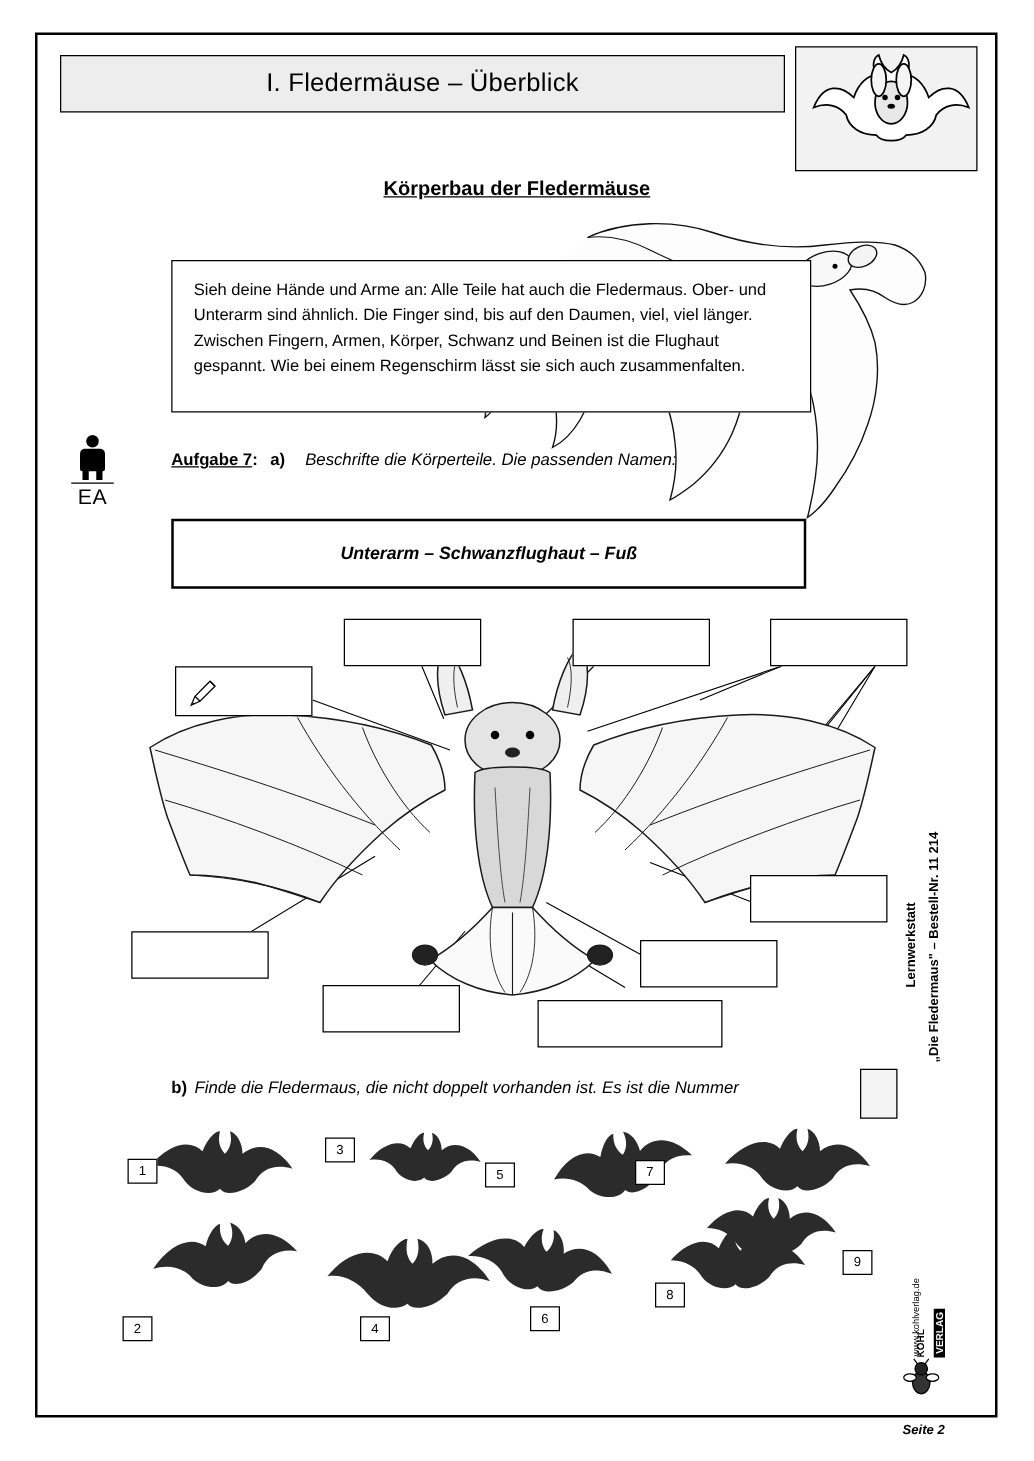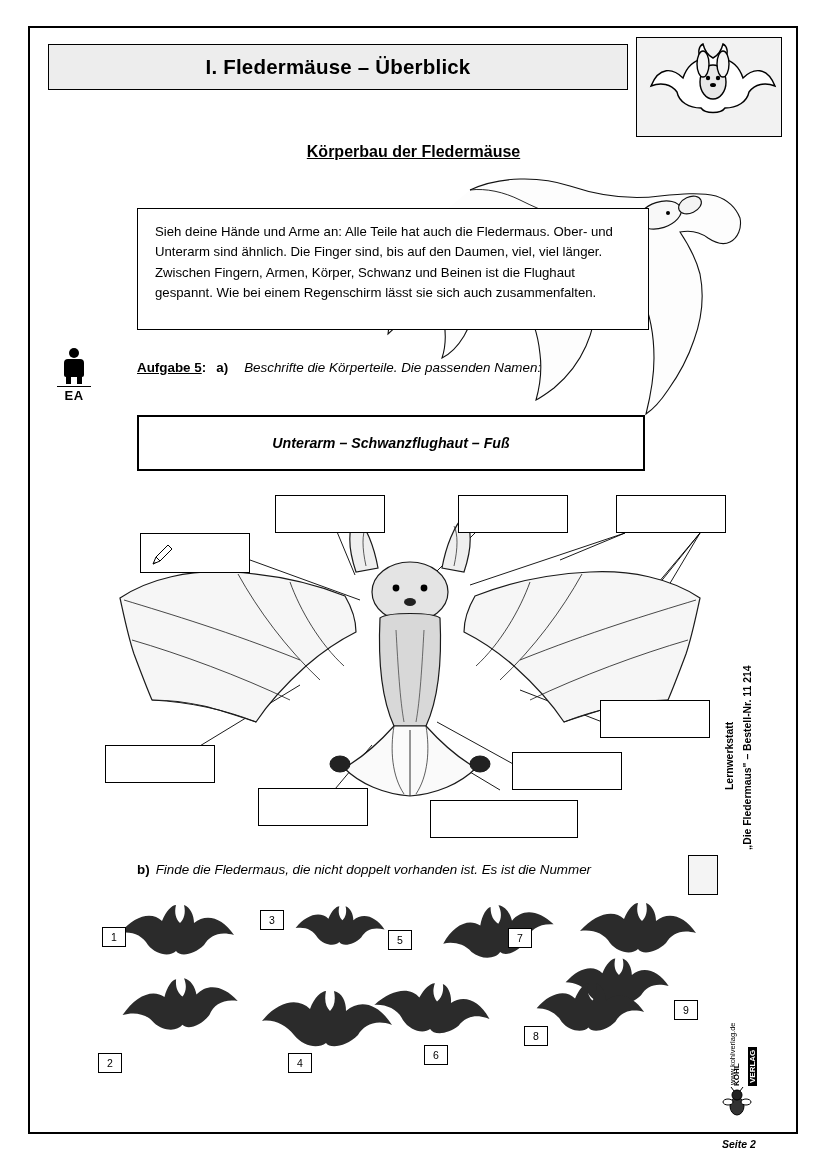--- a/index.html
+++ b/index.html
@@ -36,21 +36,21 @@
     height: 46px;
     background: #ededed;
     border: 1px solid #000;
     box-sizing: border-box;
     display: flex;
     align-items: center;
     justify-content: center;
   }
   .header-title-box .title {
     font-size: 20.5px;
-    font-weight: bold;
+    font-weight: normal;
     letter-spacing: 0.2px;
   }
   .header-logo-box {
     position: absolute;
     left: 636px;
     top: 37px;
     width: 146px;
     height: 100px;
     background: #f2f2f2;
     border: 1.5px solid #000;
@@ -122,22 +122,22 @@
   .ea-icon .fig .legL, .ea-icon .fig .legR {
     position: absolute;
     top: 28px;
     width: 5px;
     height: 8px;
     background: #000;
   }
   .ea-icon .fig .legL { left: 9px; }
   .ea-icon .fig .legR { left: 20px; }
   .ea-icon .label {
-    font-size: 13px;
-    font-weight: bold;
+    font-size: 17px;
+    font-weight: normal;
     border-top: 1.2px solid #000;
     margin-top: 2px;
     padding-top: 1px;
     letter-spacing: 0.5px;
   }
 
   
   .task-line {
     position: absolute;
     left: 137px;
@@ -359,21 +359,21 @@
   <div class="fig">
     <div class="head"></div>
       <div class="body"></div>
       <div class="legL"></div>
       <div class="legR"></div>
   </div>
   <div class="label">EA</div>
 </div>
 
 <div class="task-line">
-  <span class="task-label">Aufgabe 5</span><span class="task-colon">:</span><span class="task-letter">a)</span><span class="task-text">Beschrifte die Körperteile. Die passenden Namen:</span>
+  <span class="task-label">Aufgabe 7</span><span class="task-colon">:</span><span class="task-letter">a)</span><span class="task-text">Beschrifte die Körperteile. Die passenden Namen:</span>
 </div>
 
 <div class="words-box">
   <div>Unterarm – Schwanzflughaut – Fuß</div>
 </div>
 
 <svg class="lines-svg" style="z-index:2;">
   <g stroke="#000" stroke-width="0.9" fill="none">
     <line x1="250" y1="560" x2="360" y2="600"></line>
     <line x1="330" y1="515" x2="355" y2="575"></line>

